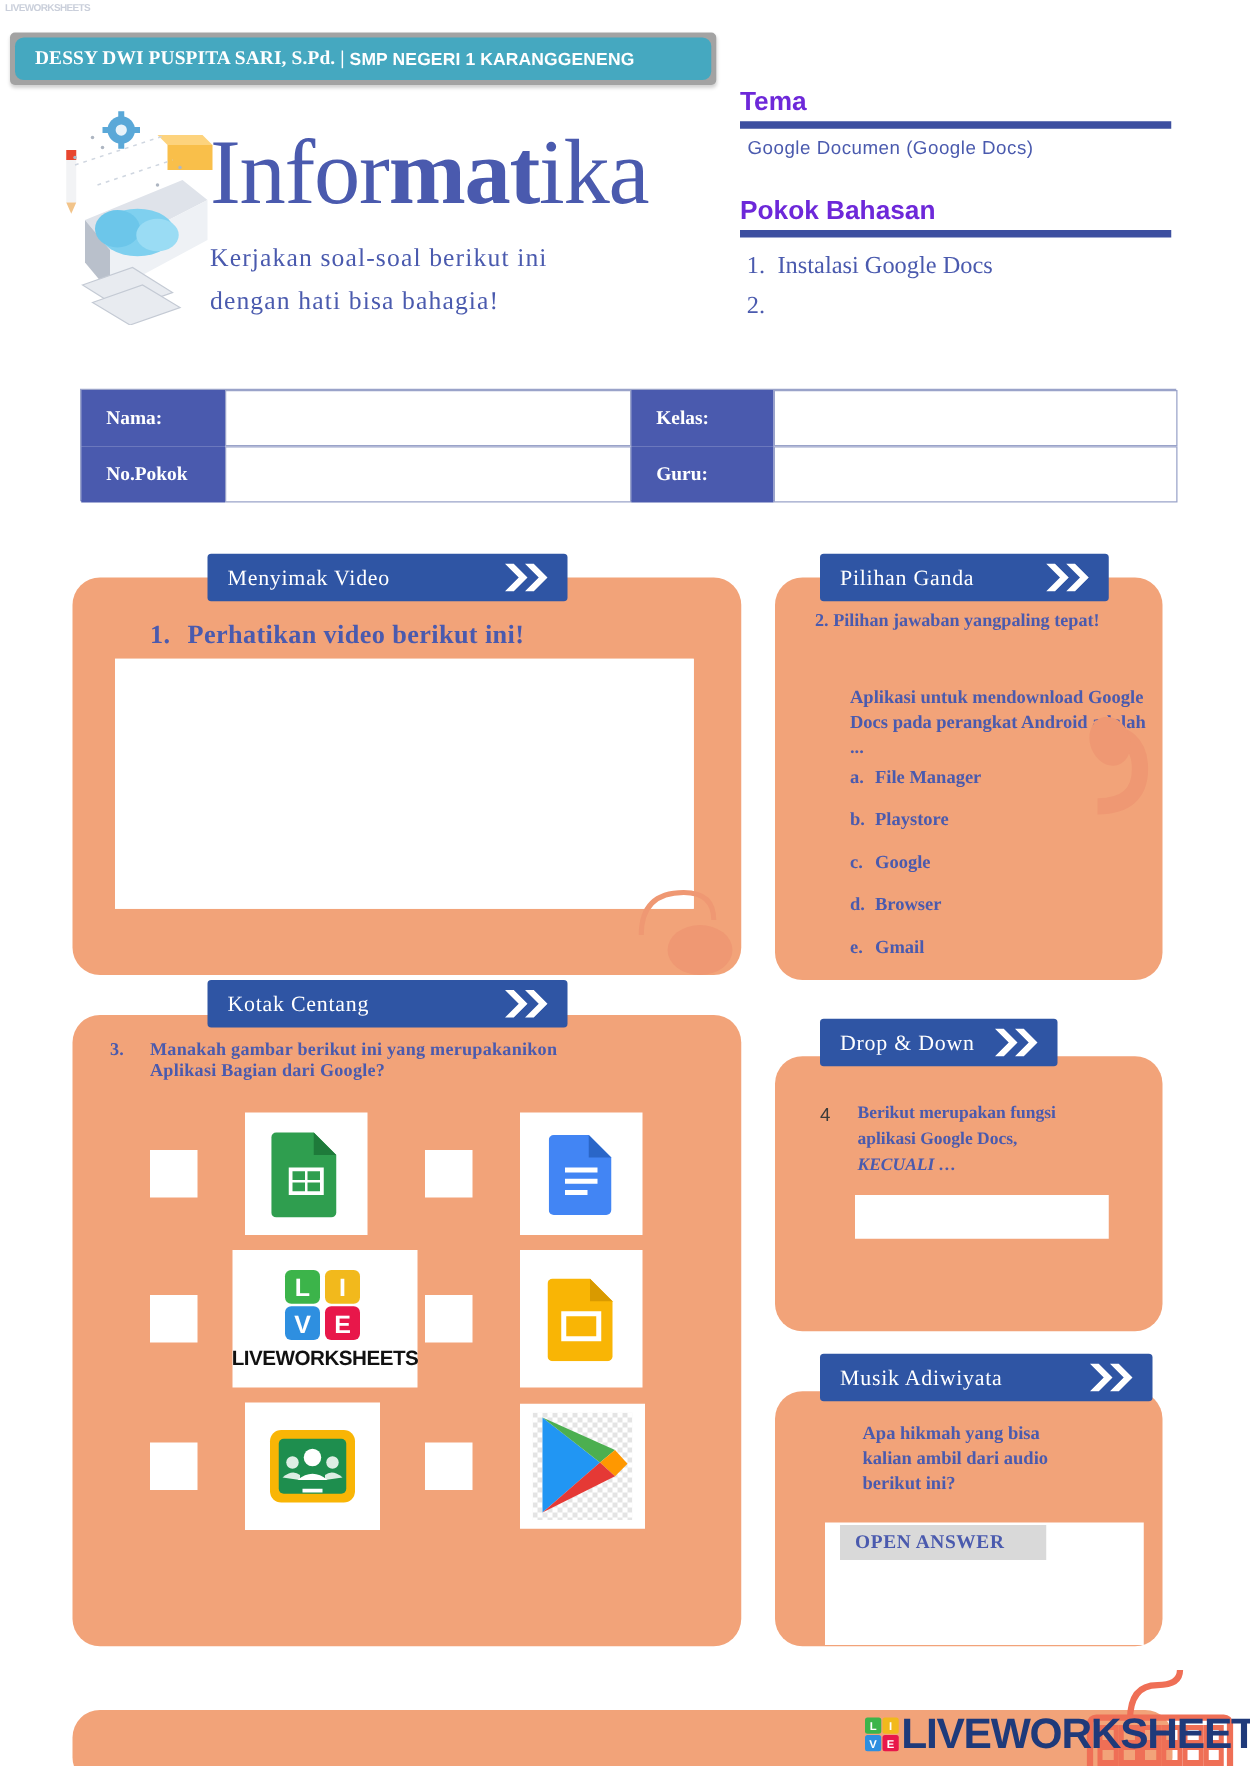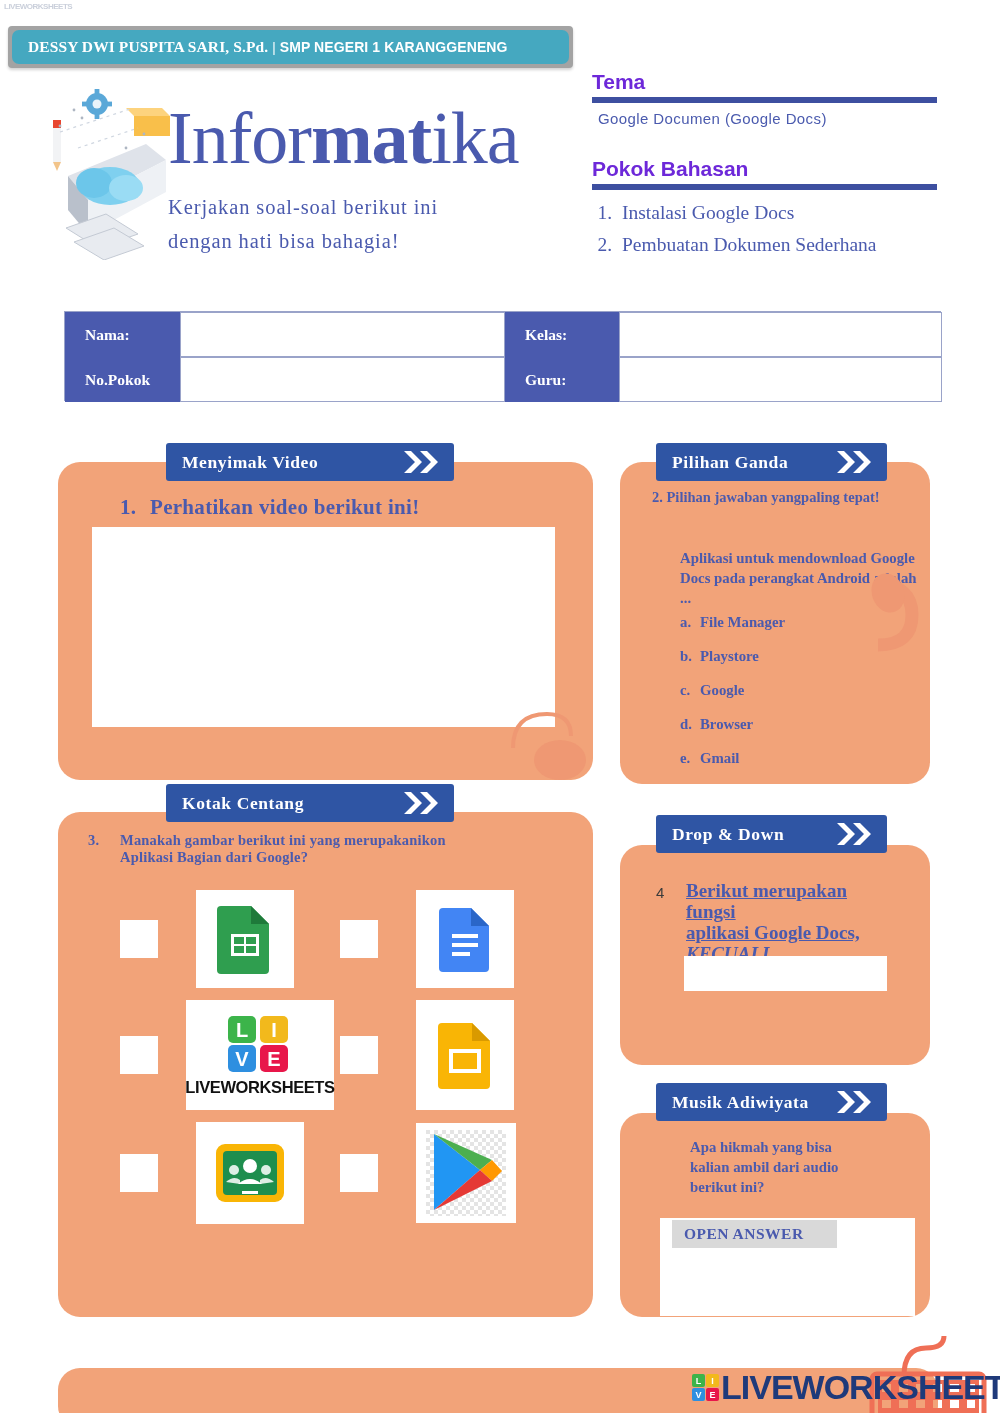--- a/index.html
+++ b/index.html
@@ -128,21 +128,21 @@
     background: #2f55a4;
     height: 38px;
     display: flex; align-items: center;
     padding-left: 16px; padding-right: 8px;
     border-radius: 3px;
     z-index: 5;
   }
   .tab-label {
     color: #ffffff;
     font-family: "Liberation Serif", serif;
-    font-weight: bold; font-size: 17.5px;
+    font-weight: normal; font-size: 17.5px;
     letter-spacing: .6px;
     white-space: nowrap;
   }
   .chev { margin-left: auto; display: flex; padding-right: 4px; }
   .chev svg { display: block; }
 
   
   .qtext {
     font-family: "Liberation Serif", serif;
     font-weight: bold;
@@ -197,38 +197,38 @@
     width: 38px; height: 38px; background: #ffffff;
     flex: none;
   }
   .kc-imgbox {
     background: #ffffff; display: flex; align-items: center; justify-content: center;
     flex: none;
   }
 
   
   #dd-panel { left: 620px; top: 845px; width: 310px; height: 220px; }
-  #dd-tab   { left: 656px; top: 815px; width: 231px; }
+  #dd-tab   { left: 656px; top: 815px; width: 190px; }
   .dd-q {
     position: absolute; left: 686px; top: 880px; width: 215px;
-    font-size: 19px; line-height: 21px; text-decoration: underline;
+    font-size: 14px; line-height: 21px;
   }
   .dd-num {
     position: absolute; left: 656px; top: 884px;
     font-family: "Liberation Sans", sans-serif;
     font-size: 15px; color: #3b3b3b;
   }
   .dd-select {
     position: absolute; left: 684px; top: 956px;
     width: 203px; height: 35px; background: #ffffff;
   }
 
   
   #ma-panel { left: 620px; top: 1113px; width: 310px; height: 204px; }
-  #ma-tab   { left: 656px; top: 1083px; width: 231px; text-align: right; }
+  #ma-tab   { left: 656px; top: 1083px; width: 266px; text-align: right; }
   .ma-q {
     position: absolute; left: 690px; top: 1137px; width: 210px;
     font-size: 14.8px; line-height: 20px;
   }
   .ma-answer {
     position: absolute; left: 660px; top: 1218px;
     width: 255px; height: 98px; background: #ffffff;
   }
   .ma-openlabel {
     position: absolute; left: 672px; top: 1220px;
@@ -341,21 +341,20 @@
 
 <div class="pokok-head">Pokok Bahasan</div>
 <div class="rule r2"></div>
 <div class="pokok-list">
   <div class="li">
     <span class="num">1.</span>
     <span>Instalasi Google Docs</span>
   </div>
   <div class="li">
     <span class="num">2.</span>
-    <span>Pembuatan Dokumen Sederhana</span>
   </div>
 </div>
 
 <div class="idtable">
   <div class="idlabel">Nama:</div>
   <div class="idfield"></div>
   <div class="idlabel">Kelas:</div>
   <div class="idfield"></div>
   <div class="idlabel">No.Pokok</div>
   <div class="idfield"></div>

